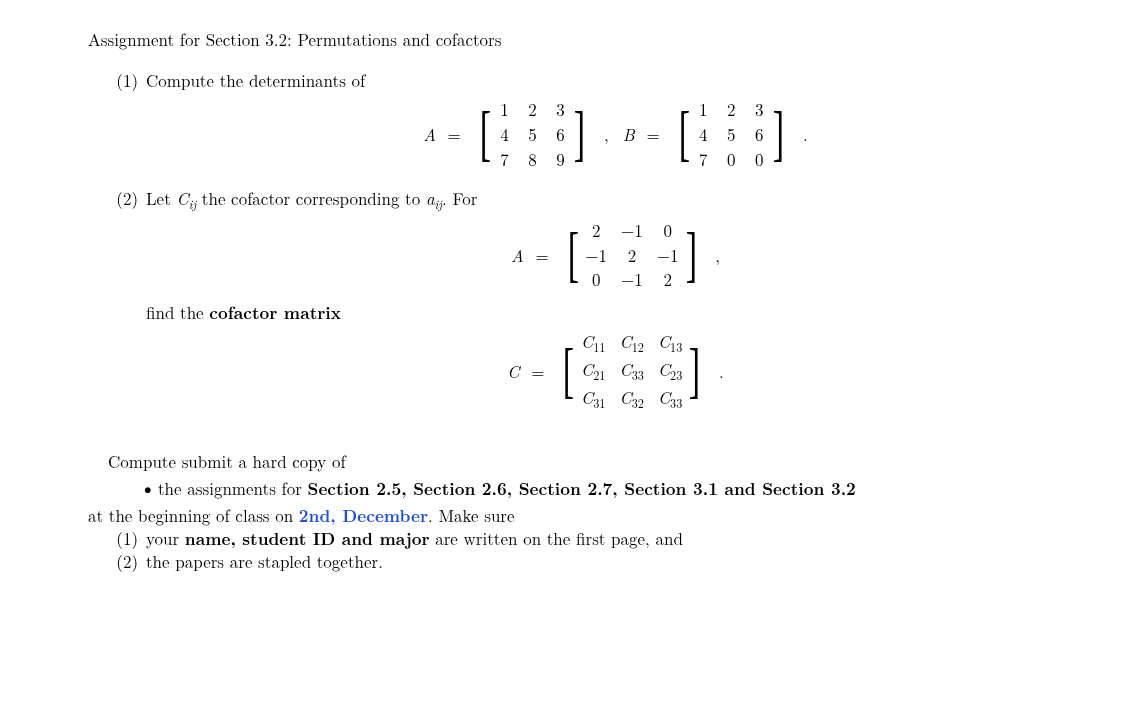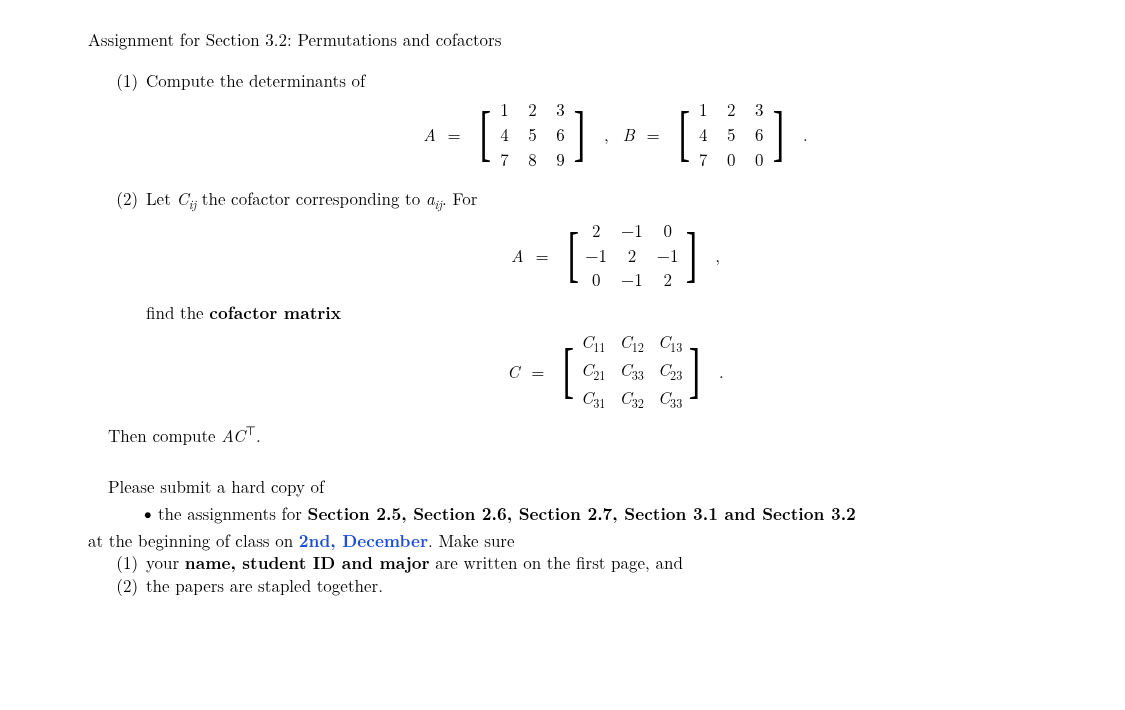--- a/index.html
+++ b/index.html
@@ -180,29 +180,26 @@
             <span class="cell"><span class="var">C</span><span class="sub" style="font-style:normal">23</span></span>
             <span class="cell"><span class="var">C</span><span class="sub" style="font-style:normal">31</span></span>
             <span class="cell"><span class="var">C</span><span class="sub" style="font-style:normal">32</span></span>
             <span class="cell"><span class="var">C</span><span class="sub" style="font-style:normal">33</span></span>
           </span>
           <span class="bracket">]</span>
         </span>
         <span class="trail">.</span>
       </div>
 
-      <div style="margin-left:-38px;">
-        <span>Then compute </span><span class="var">A</span><span class="var">C</span><span class="sup">⊤</span><span>.</span>
-      </div>
     </div>
   </div>
 </div>
 
 <div class="para">
-  <div style="margin-left:20px;">Please submit a hard copy of</div>
+  <div style="margin-left:20px;">Compute submit a hard copy of</div>
   <div class="bullet-row">
     <div class="bullet-dot">•</div>
     <div>
       <span>the assignments for </span><span class="bold">Section 2.5, Section 2.6, Section 2.7, Section 3.1 and Section 3.2</span>
     </div>
   </div>
   <div>
     <span>at the beginning of class on </span><span class="red">2nd, December</span><span>. Make sure</span>
   </div>
   <div class="footer-enum">

